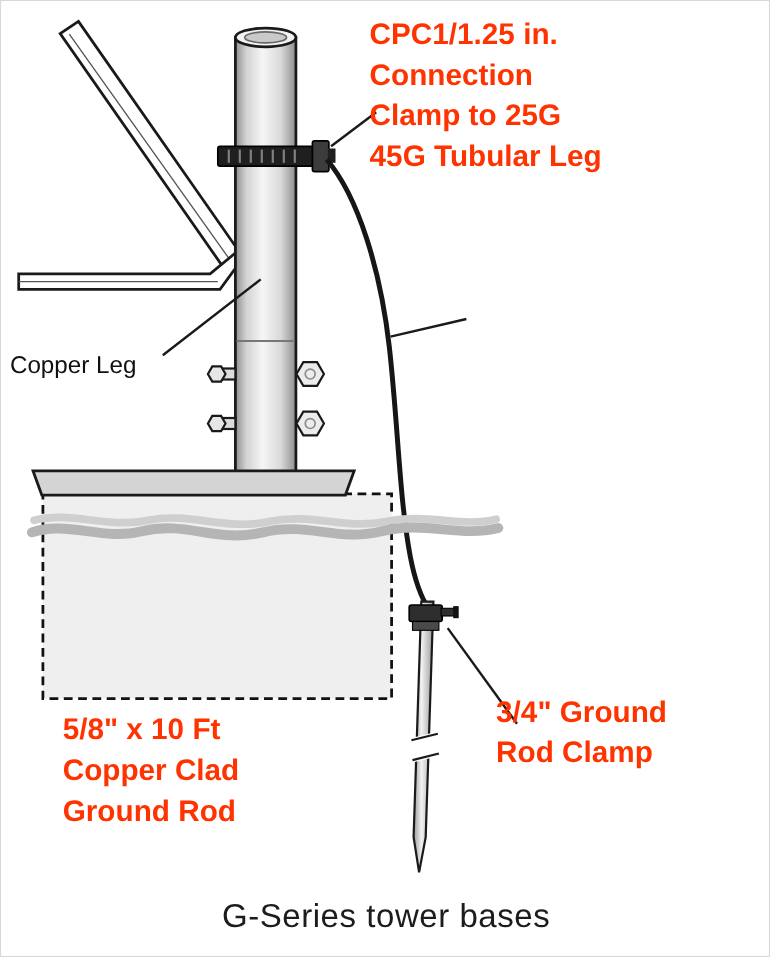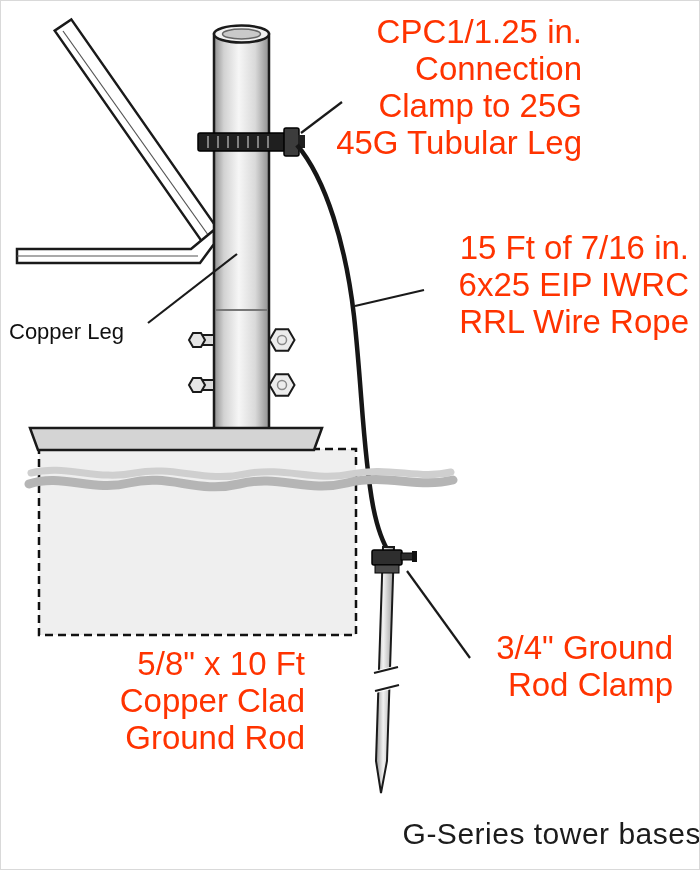--- a/index.html
+++ b/index.html
@@ -5,29 +5,29 @@
   * { margin:0; padding:0; box-sizing:border-box; }
   html,body { background:#ffffff; font-family:"Liberation Sans", sans-serif; }
   .canvas {
     position:relative; width:700px; height:870px;
     background:#fff; border:1px solid #d9d9d9; overflow:hidden;
   }
   .art { position:absolute; left:0; top:0; }
   .label { position:absolute; white-space:pre-line; }
   .red {
     color:var(--accent,#FF3300);
-    font-weight:normal; font-size:33px; line-height:37px; text-align:right;
+    font-weight:bold; font-size:27px; line-height:37px; text-align:left;
   }
   .lbl-clamp    { left:335px; top:12px;  width:246px; }
   .lbl-rope     { left:406px; top:228px; width:282px; }
   .lbl-towerleg { left:8px;   top:318px; color:#101010; font-size:22px; line-height:26px; }
   .lbl-rod      { left:56px;  top:644px; width:248px; }
   .lbl-rodclamp { left:450px; top:628px; width:222px; }
   .caption {
-    left:0; top:816px; width:700px; text-align:right;
+    left:0; top:816px; width:700px; text-align:center;
     font-size:30px; color:#1c1c1c; letter-spacing:0.5px;
   }
 </style>
 </head>
 <body>
 
 <div class="canvas">
 
   <svg class="art" width="700" height="870" viewBox="0 0 700 870">
     <defs>
@@ -124,23 +124,20 @@
       <line x1="147" y1="322" x2="236" y2="253"></line>
       <line x1="469" y1="657" x2="406" y2="570"></line>
     </g>
   </svg>
 
   <div class="label red lbl-clamp">CPC1/1.25 in.
 Connection
 Clamp to 25G
 45G Tubular Leg</div>
 
-  <div class="label red lbl-rope">15 Ft of 7/16 in.
-6x25 EIP IWRC
-RRL Wire Rope</div>
 
   <div class="label lbl-towerleg">Copper Leg</div>
 
   <div class="label red lbl-rod">5/8" x 10 Ft
 Copper Clad
 Ground Rod</div>
 
   <div class="label red lbl-rodclamp">3/4" Ground
 Rod Clamp</div>
 

